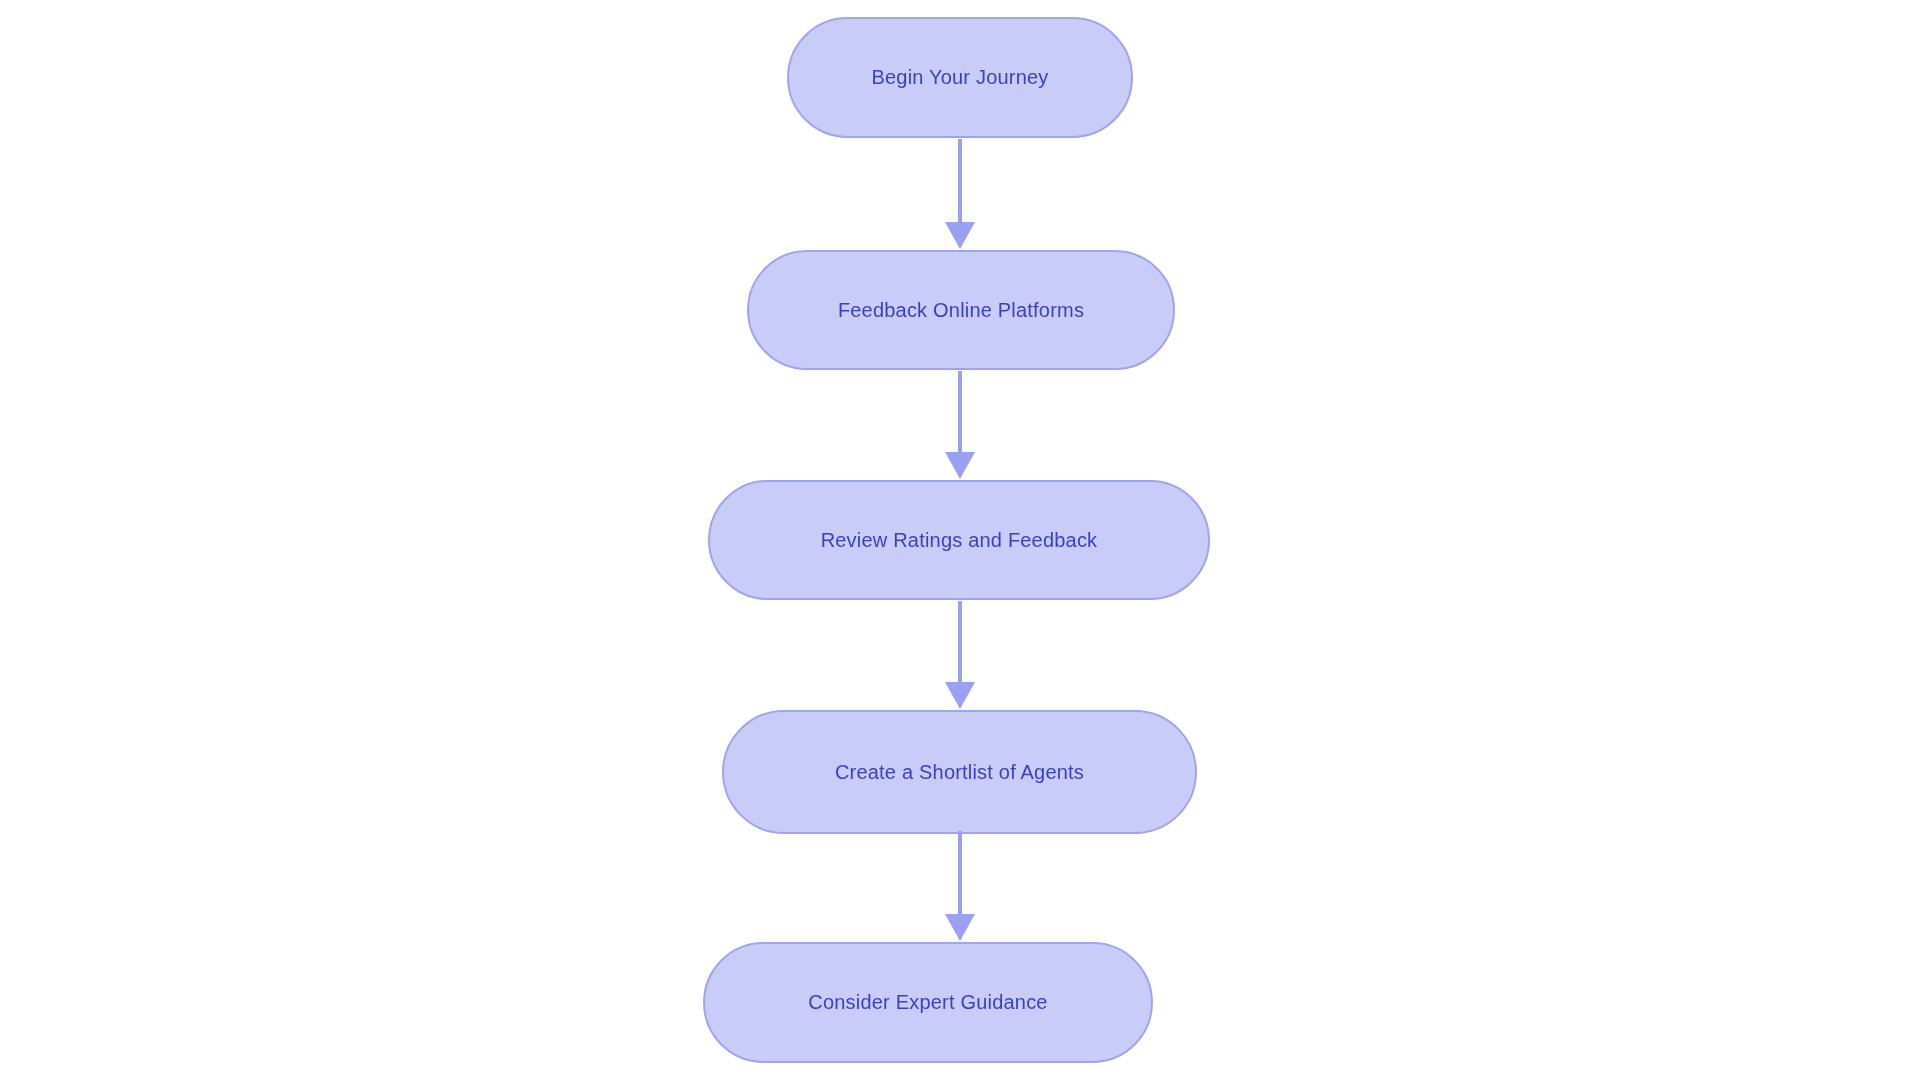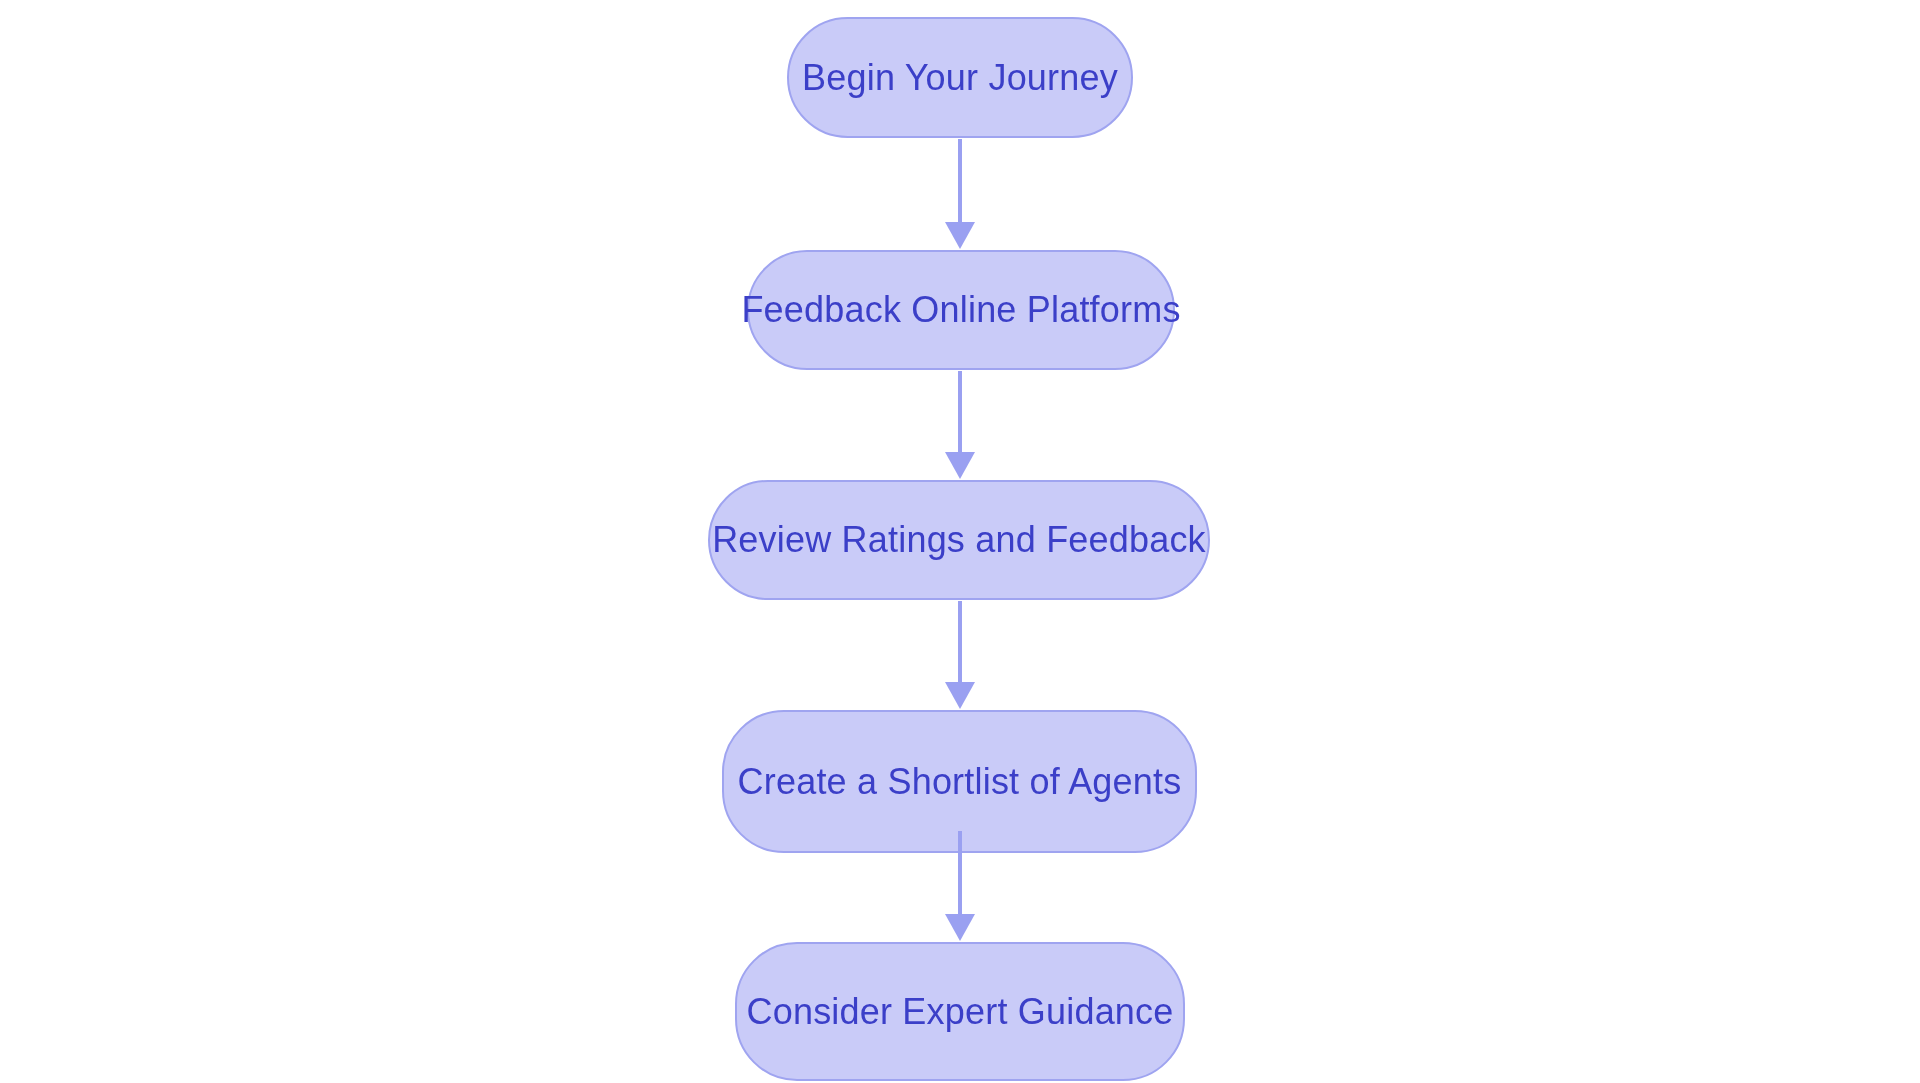--- a/index.html
+++ b/index.html
@@ -16,30 +16,30 @@
   }
   .flow-node {
     position: absolute;
     display: flex;
     align-items: center;
     justify-content: center;
     background: #c9cbf8;
     border: 2px solid #9fa4f0;
     border-radius: 62px;
     color: #3b3fc8;
-    font-size: 36px;
+    font-size: 20px;
     letter-spacing: 0.2px;
     text-align: center;
     white-space: nowrap;
   }
   .node-1 { left: 787px; top: 17px;  width: 346px; height: 121px; }
   .node-2 { left: 747px; top: 250px; width: 428px; height: 120px; }
   .node-3 { left: 708px; top: 480px; width: 502px; height: 120px; text-align: center; }
-  .node-4 { left: 722px; top: 710px; width: 475px; height: 143px; }
-  .node-5 { left: 735px; top: 942px; width: 450px; height: 139px; }
+  .node-4 { left: 722px; top: 710px; width: 475px; height: 124px; }
+  .node-5 { left: 703px; top: 942px; width: 450px; height: 121px; }
 
   .flow-arrow {
     position: absolute;
     left: 945px;
     width: 30px;
     display: flex;
     flex-direction: column;
     align-items: center;
   }
   .arrow-1 { top: 139px; height: 110px; }

